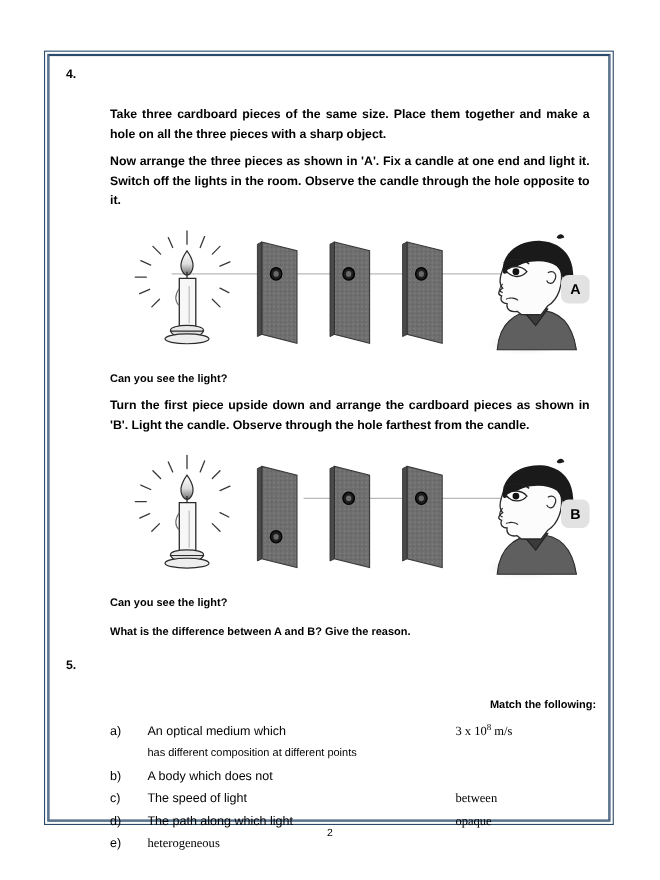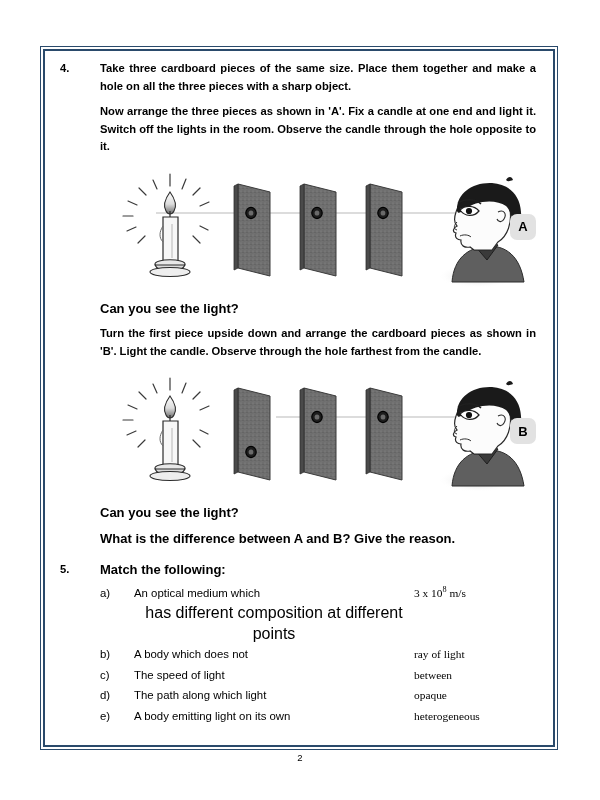--- a/index.html
+++ b/index.html
@@ -61,32 +61,33 @@
     flex: 0 0 46px;
     font-weight: bold;
     font-size: 11.2px;
     line-height: 17px;
     padding-left: 6px;
     box-sizing: border-box;
   }
   .qbody {
     flex: 1 1 auto;
     min-width: 0;
+    margin-top: 36px;
   }
   .para {
     font-weight: bold;
     font-size: 11.2px;
     line-height: 17.5px;
     text-align: justify;
     margin: 0 0 8px 0;
     padding-right: 6px;
   }
   .plain {
     font-weight: bold;
-    font-size: 13px;
+    font-size: 10px;
     line-height: 17.5px;
     margin: 0 0 8px 0;
   }
 
   
   .figure {
     position: relative;
     height: 122px;
     margin: 10px 0 12px 0;
   }
@@ -131,23 +132,22 @@
     flex: 1 1 auto;
   }
   .mright {
     width: 128px;
     flex: 0 0 128px;
     text-align: left;
     font-family: Liberation Serif, serif;
   }
   .mcont {
     display: flex;
-    font-size: 16px;
+    font-size: 10px;
     line-height: 20.5px;
-    text-align: center;
   }
   .mcont .mlet { visibility: hidden; }
 
   sup { font-size: 0.72em; vertical-align: super; line-height: 0; }
 
   .pagenum {
     position: absolute;
     left: 0;
     right: 0;
     top: 752px;
@@ -382,60 +382,58 @@
           </div>
 
           <p class="plain">Can you see the light?</p>
           <p class="plain last">What is the difference between A and B? Give the reason.</p>
         </div>
       </div>
 
       <div class="qrow" style="margin-top:6px;">
         <div class="qnum">5.</div>
         <div class="qbody">
-          <p class="plain" style="margin-bottom:4px;">Match the following:</p>
+          <p class="plain" style="margin-bottom:4px;text-align:right;">Match the following:</p>
 
           <div class="match-list">
 
             <div class="mrow">
               <div class="mlet">a)</div>
               <div class="mleft">An optical medium which</div>
               <div class="mright"><span>3 x 10</span><sup>8</sup><span> m/s</span></div>
             </div>
             <div class="mcont">
               <div class="mlet"></div>
               <div class="mleft">has different composition at different points</div>
               <div class="mright"></div>
             </div>
 
             <div class="mrow">
               <div class="mlet">b)</div>
               <div class="mleft">A body which does not</div>
-              <div class="mright">ray of light</div>
             </div>
 
             <div class="mrow">
               <div class="mlet">c)</div>
               <div class="mleft">The speed of light</div>
               <div class="mright">between</div>
             </div>
 
             <div class="mrow">
               <div class="mlet">d)</div>
               <div class="mleft">The path along which light</div>
               <div class="mright">opaque</div>
             </div>
             <div class="mcont">
               <div class="mlet"></div>
               <div class="mright"></div>
             </div>
 
             <div class="mrow">
               <div class="mlet">e)</div>
-              <div class="mleft">A body emitting light on its own</div>
               <div class="mright">heterogeneous</div>
             </div>
 
           </div>
         </div>
       </div>
 
     </div>
   </div>
 

